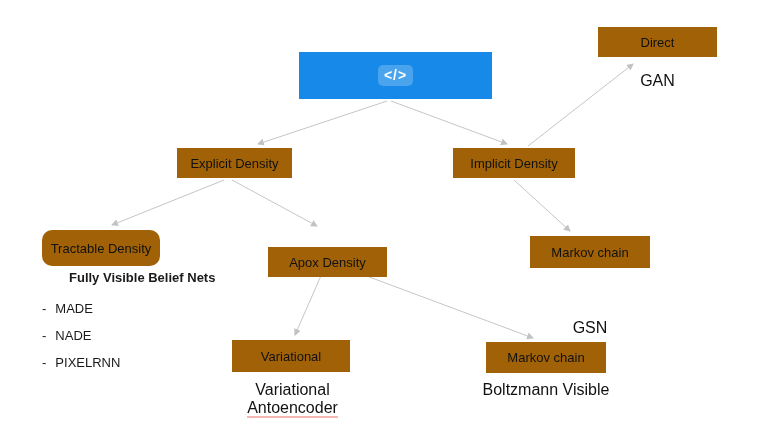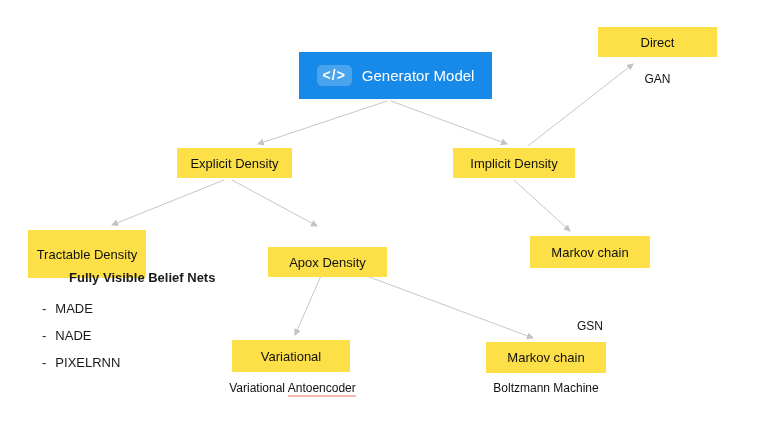--- a/index.html
+++ b/index.html
@@ -3,32 +3,32 @@
 <meta charset="utf-8">
 <style>
   html,body{margin:0;padding:0;background:#ffffff;}
   .canvas{
     position:relative;width:763px;height:426px;background:#ffffff;
     font-family:"Liberation Sans","DejaVu Sans",sans-serif;color:#1a1a1a;overflow:hidden;
   }
   .edges{position:absolute;left:0;top:0;width:763px;height:426px;pointer-events:none;}
   .node{
     position:absolute;display:flex;align-items:center;justify-content:center;
-    background:#fde047;font-size:13px;color:#111;text-align:center;
+    background:#a16207;font-size:13px;color:#111;text-align:center;
   }
   .root-node{
     position:absolute;display:flex;align-items:center;justify-content:center;gap:10px;
     background:#1789e8;color:#ffffff;font-size:15px;
   }
   .root-node .code-badge{
     background:rgba(255,255,255,0.22);border-radius:5px;padding:2px 6px 3px 6px;
     font-size:14px;font-weight:bold;letter-spacing:1px;line-height:1.2;
   }
   .caption{
-    position:absolute;font-size:12px;color:#111;text-align:center;
+    position:absolute;font-size:16px;color:#111;text-align:center;
   }
   .misspelled{border-bottom:2px solid #f6b7b2;}
   .fvbn{position:absolute;left:42px;top:270px;width:190px;}
   .fvbn-title{font-size:13px;font-weight:bold;margin:0 0 16px 3px;padding-left:24px;}
   .fvbn-item{font-size:13px;margin:0 0 12px 0;display:flex;gap:9px;align-items:baseline;}
   .fvbn-item .dash{display:inline-block;}
 </style>
 </head>
 <body>
 
@@ -47,37 +47,36 @@
       <line x1="514" y1="180" x2="570" y2="231" marker-end="url(#arrow)"></line>
       <line x1="224" y1="180" x2="112" y2="225" marker-end="url(#arrow)"></line>
       <line x1="232" y1="180" x2="317" y2="226" marker-end="url(#arrow)"></line>
       <line x1="327" y1="262" x2="295" y2="335" marker-end="url(#arrow)"></line>
       <line x1="329" y1="262" x2="533" y2="338" marker-end="url(#arrow)"></line>
     </g>
   </svg>
 
   <div class="root-node" style="left:299px;top:52px;width:193px;height:47px;">
     <span class="code-badge">&lt;/&gt;</span>
-    <span>Generator Model</span>
   </div>
 
   <div class="node" style="left:598px;top:27px;width:119px;height:30px;">
     <span>Direct</span>
   </div>
   <div class="caption" style="left:598px;top:72px;width:119px;">GAN</div>
 
   <div class="node" style="left:453px;top:148px;width:122px;height:30px;">
     <span>Implicit Density</span>
   </div>
 
   <div class="node" style="left:177px;top:148px;width:115px;height:30px;">
     <span>Explicit Density</span>
   </div>
 
-  <div class="node" style="left:28px;top:230px;width:118px;height:48px;">
+  <div class="node" style="left:42px;top:230px;width:118px;height:36px;border-radius:10px;">
     <span>Tractable Density</span>
   </div>
 
   <div class="node" style="left:268px;top:247px;width:119px;height:30px;">
     <span>Apox Density</span>
   </div>
 
   <div class="node" style="left:530px;top:236px;width:120px;height:32px;">
     <span>Markov chain</span>
   </div>
@@ -102,15 +101,15 @@
   <div class="node" style="left:232px;top:340px;width:118px;height:32px;">
     <span>Variational</span>
   </div>
   <div class="caption" style="left:215px;top:381px;width:155px;">
     <span>Variational </span><span class="misspelled">Antoencoder</span>
   </div>
 
   <div class="node" style="left:486px;top:342px;width:120px;height:31px;">
     <span>Markov chain</span>
   </div>
-  <div class="caption" style="left:476px;top:381px;width:140px;">Boltzmann Machine</div>
+  <div class="caption" style="left:476px;top:381px;width:140px;">Boltzmann Visible</div>
 
 </div>
 
 </body></html>

